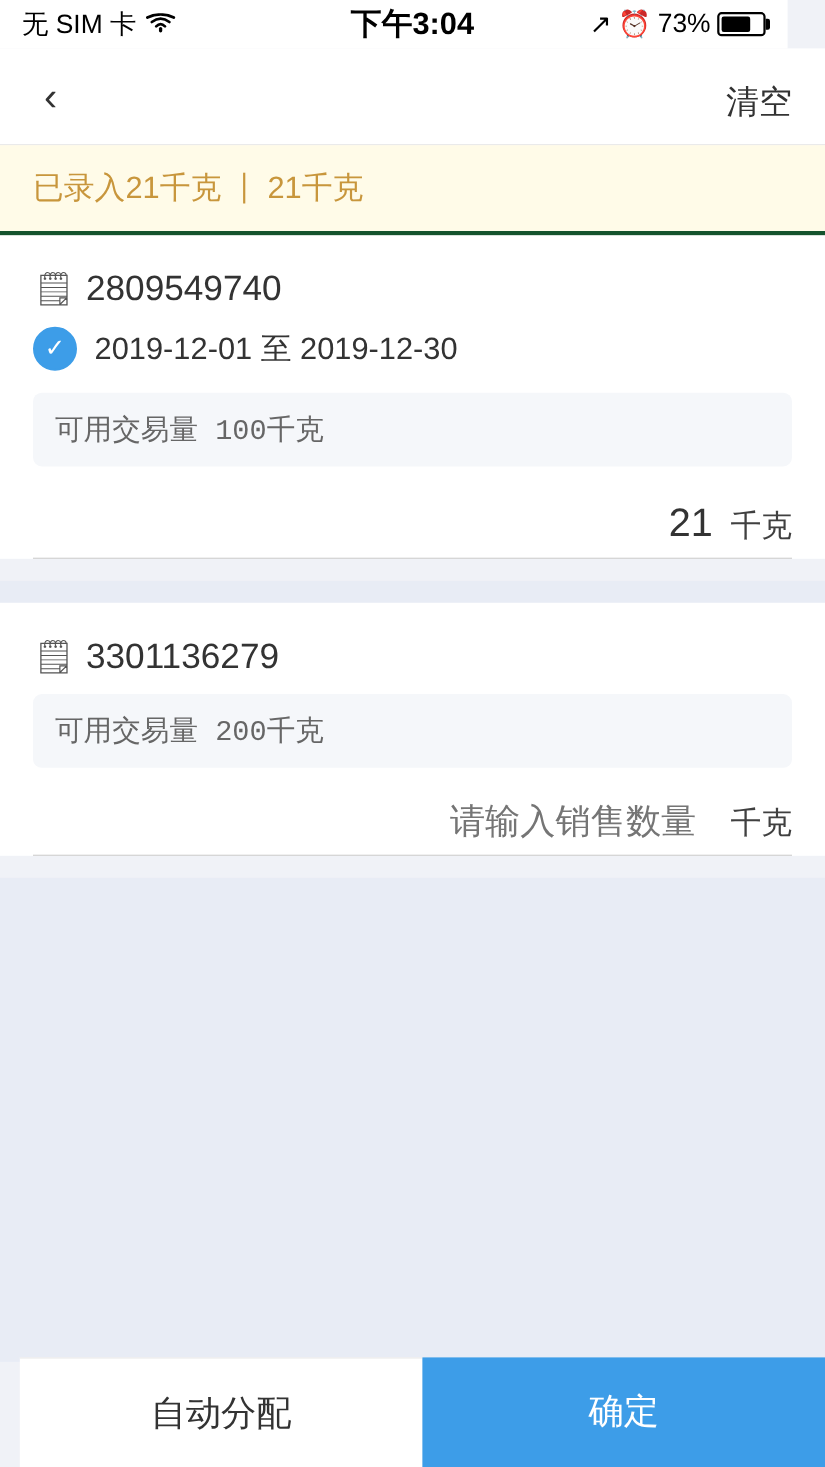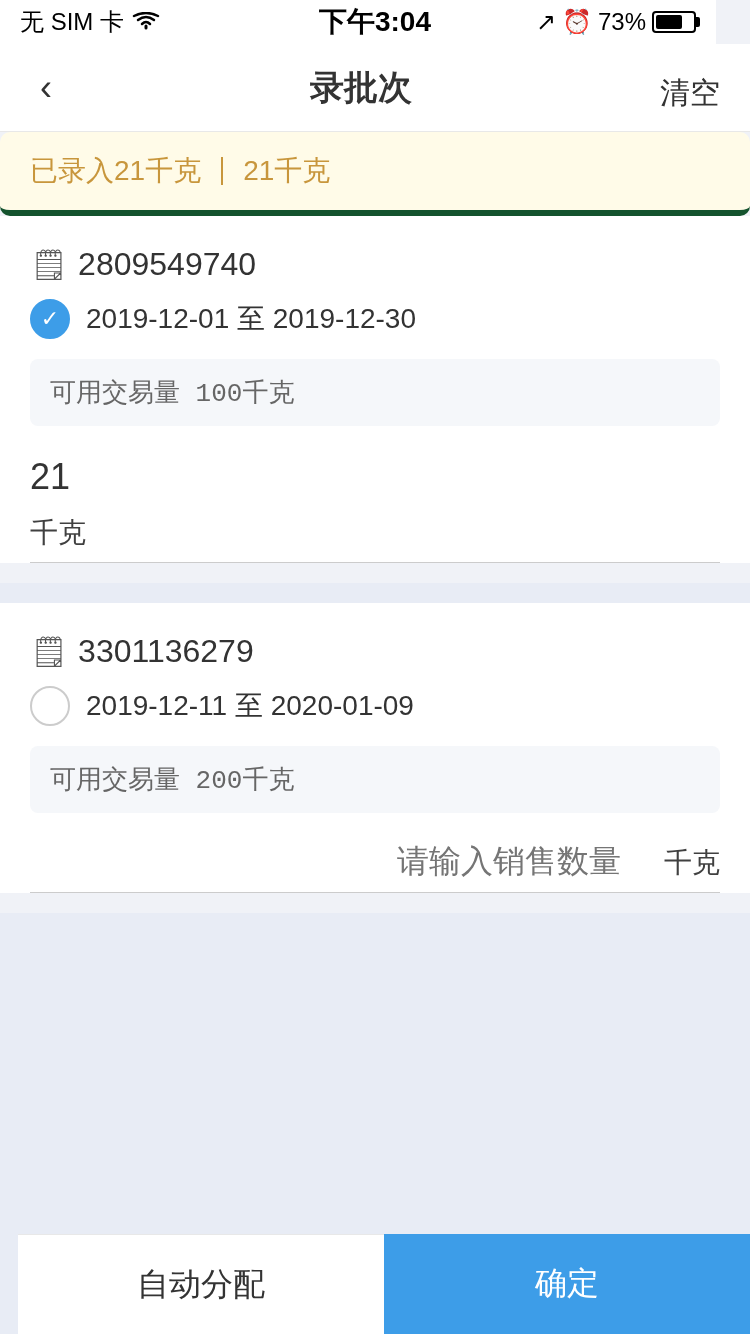--- a/index.html
+++ b/index.html
@@ -99,22 +99,21 @@
       margin-top: 11px;
     }
 
     
     .summary-banner {
       background: #fffbe8;
       padding: 20px 30px;
       display: flex;
       align-items: center;
       gap: 20px;
-      border-bottom: 6px solid #14532d;
-      border-radius: 10px;
+      border-bottom: 4px solid #14532d;
     }
     .summary-text {
       color: #c8963c;
       font-size: 28px;
     }
     .summary-divider {
       width: 2px;
       height: 28px;
       background: #c8963c;
     }
@@ -183,21 +182,20 @@
       font-family: Liberation Mono, monospace;
     }
 
     
     .quantity-row {
       display: flex;
       align-items: baseline;
       justify-content: flex-end;
       padding: 10px 30px 0 30px;
       gap: 16px;
-      flex-direction: column;
     }
     .quantity-value {
       font-size: 36px;
       color: #333;
       font-weight: 500;
     }
     .quantity-unit {
       font-size: 28px;
       color: #404040;
     }
@@ -206,21 +204,21 @@
       border-top: 1px solid #ccc;
       margin: 10px 30px 20px 30px;
     }
 
     
     .input-row {
       display: flex;
       align-items: baseline;
       justify-content: flex-end;
       padding: 10px 30px 0 30px;
-      gap: 28px;
+      gap: 16px;
     }
     .quantity-input {
       font-size: 32px;
       color: #ccc;
       text-align: right;
       border: none;
       outline: none;
       background: transparent;
       width: 300px;
     }
@@ -288,21 +286,20 @@
     <span>⏰</span>
     <span>73%</span>
     <div class="battery-icon">
       <div class="battery-fill"></div>
     </div>
   </div>
 </div>
 
 <div class="nav-bar">
   <span class="nav-back">‹</span>
-  <span class="nav-title">录批次</span>
   <span class="nav-action">清空</span>
 </div>
 
 <div class="content-area">
 
   <div class="summary-banner">
     <span class="summary-text">已录入21千克</span>
     <div class="summary-divider"></div>
     <span class="summary-text">21千克</span>
   </div>
@@ -329,24 +326,20 @@
   </div>
 
   <div style="height: 20px; background: #e8ecf5;"></div>
 
   <div class="card">
     <div class="card-body">
       <div class="batch-id-row">
         <span class="batch-icon">🗒</span>
         <span class="batch-id">3301136279</span>
       </div>
-      <div class="batch-date-row">
-        <div class="radio-circle"></div>
-        <span class="batch-date">2019-12-11 至 2020-01-09</span>
-      </div>
       <div class="available-row">可用交易量 200千克</div>
     </div>
     <div class="input-row">
       <input class="quantity-input" placeholder="请输入销售数量" type="number" style="">
       <span class="quantity-unit">千克</span>
     </div>
     <hr class="input-divider">
   </div>
 
   <div class="empty-area"></div>

